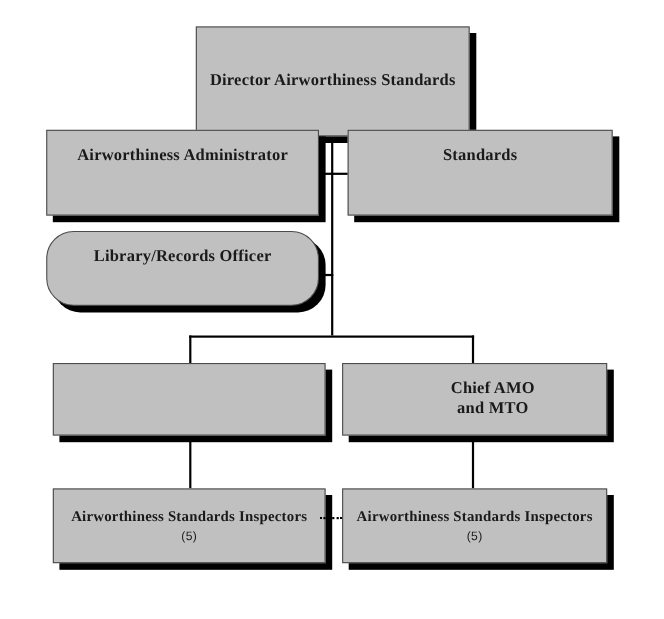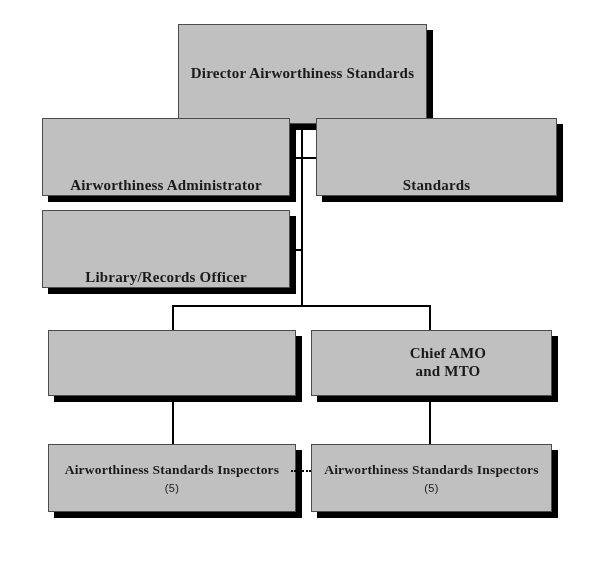--- a/index.html
+++ b/index.html
@@ -51,21 +51,21 @@
     font-weight: normal;
     font-size: 11px;
     color: #1a1a1a;
     text-align: center;
     margin-top: 4px;
     letter-spacing: 0.3px;
   }
 
   
   .node.align-top {
-    justify-content: flex-end;
+    justify-content: flex-start;
     padding-top: 14px;
   }
 
   
   .conn {
     position: absolute;
     background: #000000;
     z-index: 1;
   }
   .conn.v { width: 2px; }
@@ -105,21 +105,21 @@
   </div>
 
   <div class="node align-top" style="left:42px; top:118px; width:248px; height:78px;">
     <div class="title">Airworthiness Administrator</div>
   </div>
 
   <div class="node align-top" style="left:316px; top:118px; width:241px; height:78px;">
     <div class="title">Standards</div>
   </div>
 
-  <div class="node align-top" style="left:42px; top:210px; width:248px; height:78px;">
+  <div class="node align-top" style="left:42px; top:210px; width:248px; height:68px;border-radius:25px;">
     <div class="title">Library/Records Officer</div>
   </div>
 
   <div class="node" style="left:48px; top:330px; width:248px; height:66px;">
   </div>
 
   <div class="node" style="left:311px; top:330px; width:241px; height:66px;padding-left:33px;">
     <div class="title two-line">Chief AMO</div>
     <div class="title two-line">and MTO</div>
   </div>

